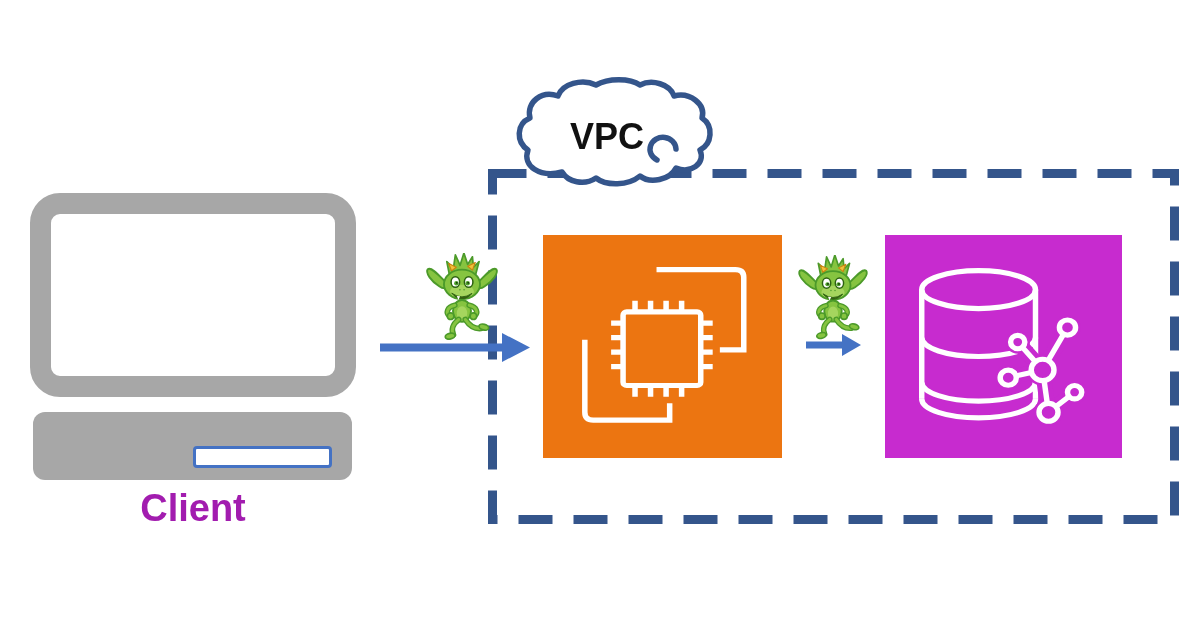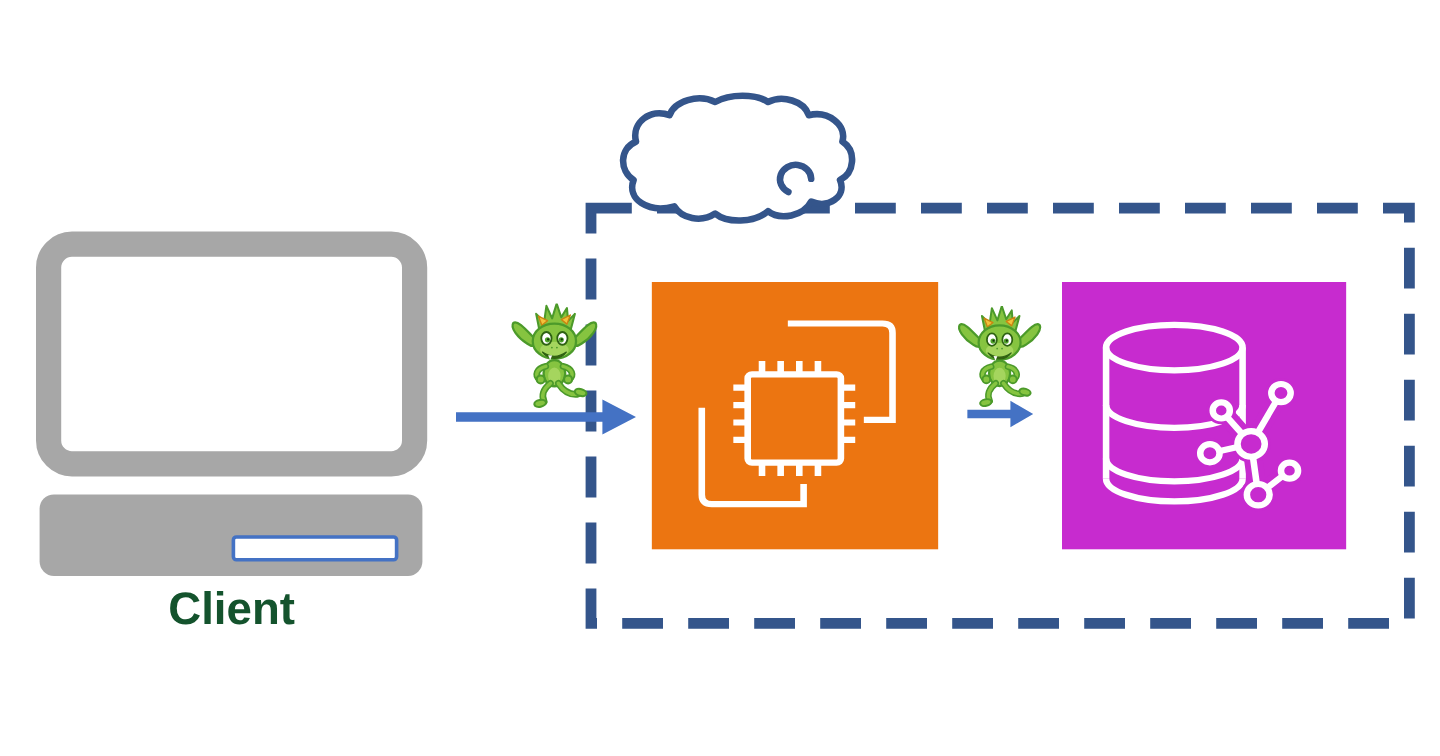--- a/index.html
+++ b/index.html
@@ -16,21 +16,21 @@
   .laptop-base{
     left:33px;top:412px;width:319px;height:68px;
     background:#A7A7A7;border-radius:12px;z-index:2;
   }
   .laptop-slot{
     left:193px;top:446px;width:133px;height:16px;
     background:#ffffff;border:3px solid #4472C4;border-radius:4px;z-index:3;
   }
   .client-label{
     left:33px;top:487px;width:320px;text-align:center;
-    font-size:38px;font-weight:bold;color:#14532d;z-index:3;letter-spacing:0px;
+    font-size:38px;font-weight:bold;color:#a21caf;z-index:3;letter-spacing:0px;
   }
   
   .vpc-border{left:483px;top:164px;z-index:1;}
   .cloud{left:512px;top:76px;width:208px;height:114px;z-index:4;}
   .vpc-label{
     left:517px;top:116px;width:180px;text-align:center;
     font-size:36px;font-weight:bold;color:#111111;z-index:5;
   }
   
   .node{z-index:2;}
@@ -111,20 +111,21 @@
              C 96 2 118 2 128 9
              C 140 3 158 8 162 20
              C 178 16 194 28 190 42
              C 202 50 200 68 188 74
              C 194 88 178 98 164 92
              C 158 104 138 108 128 100
              C 116 110 94 110 84 102
              C 72 110 56 106 50 96 Z" fill="#ffffff" stroke="#34558B" stroke-width="5.5" stroke-linejoin="round"></path>
     <path d="M 145 84 a 13 12 0 1 1 19 -11" fill="none" stroke="#34558B" stroke-width="5.5" stroke-linecap="round"></path>
   </svg>
+  <div class="abs vpc-label">VPC</div>
 
   <div class="abs laptop-screen"></div>
   <div class="abs laptop-base"></div>
   <div class="abs laptop-slot"></div>
   <div class="abs client-label">Client</div>
 
   <svg class="abs arrow arrow-1" width="155" height="45" viewBox="0 0 155 45">
     <polygon points="0,18.5 122,18.5 122,8 150,22.5 122,37 122,26.5 0,26.5" fill="#4472C4"></polygon>
   </svg>
 

